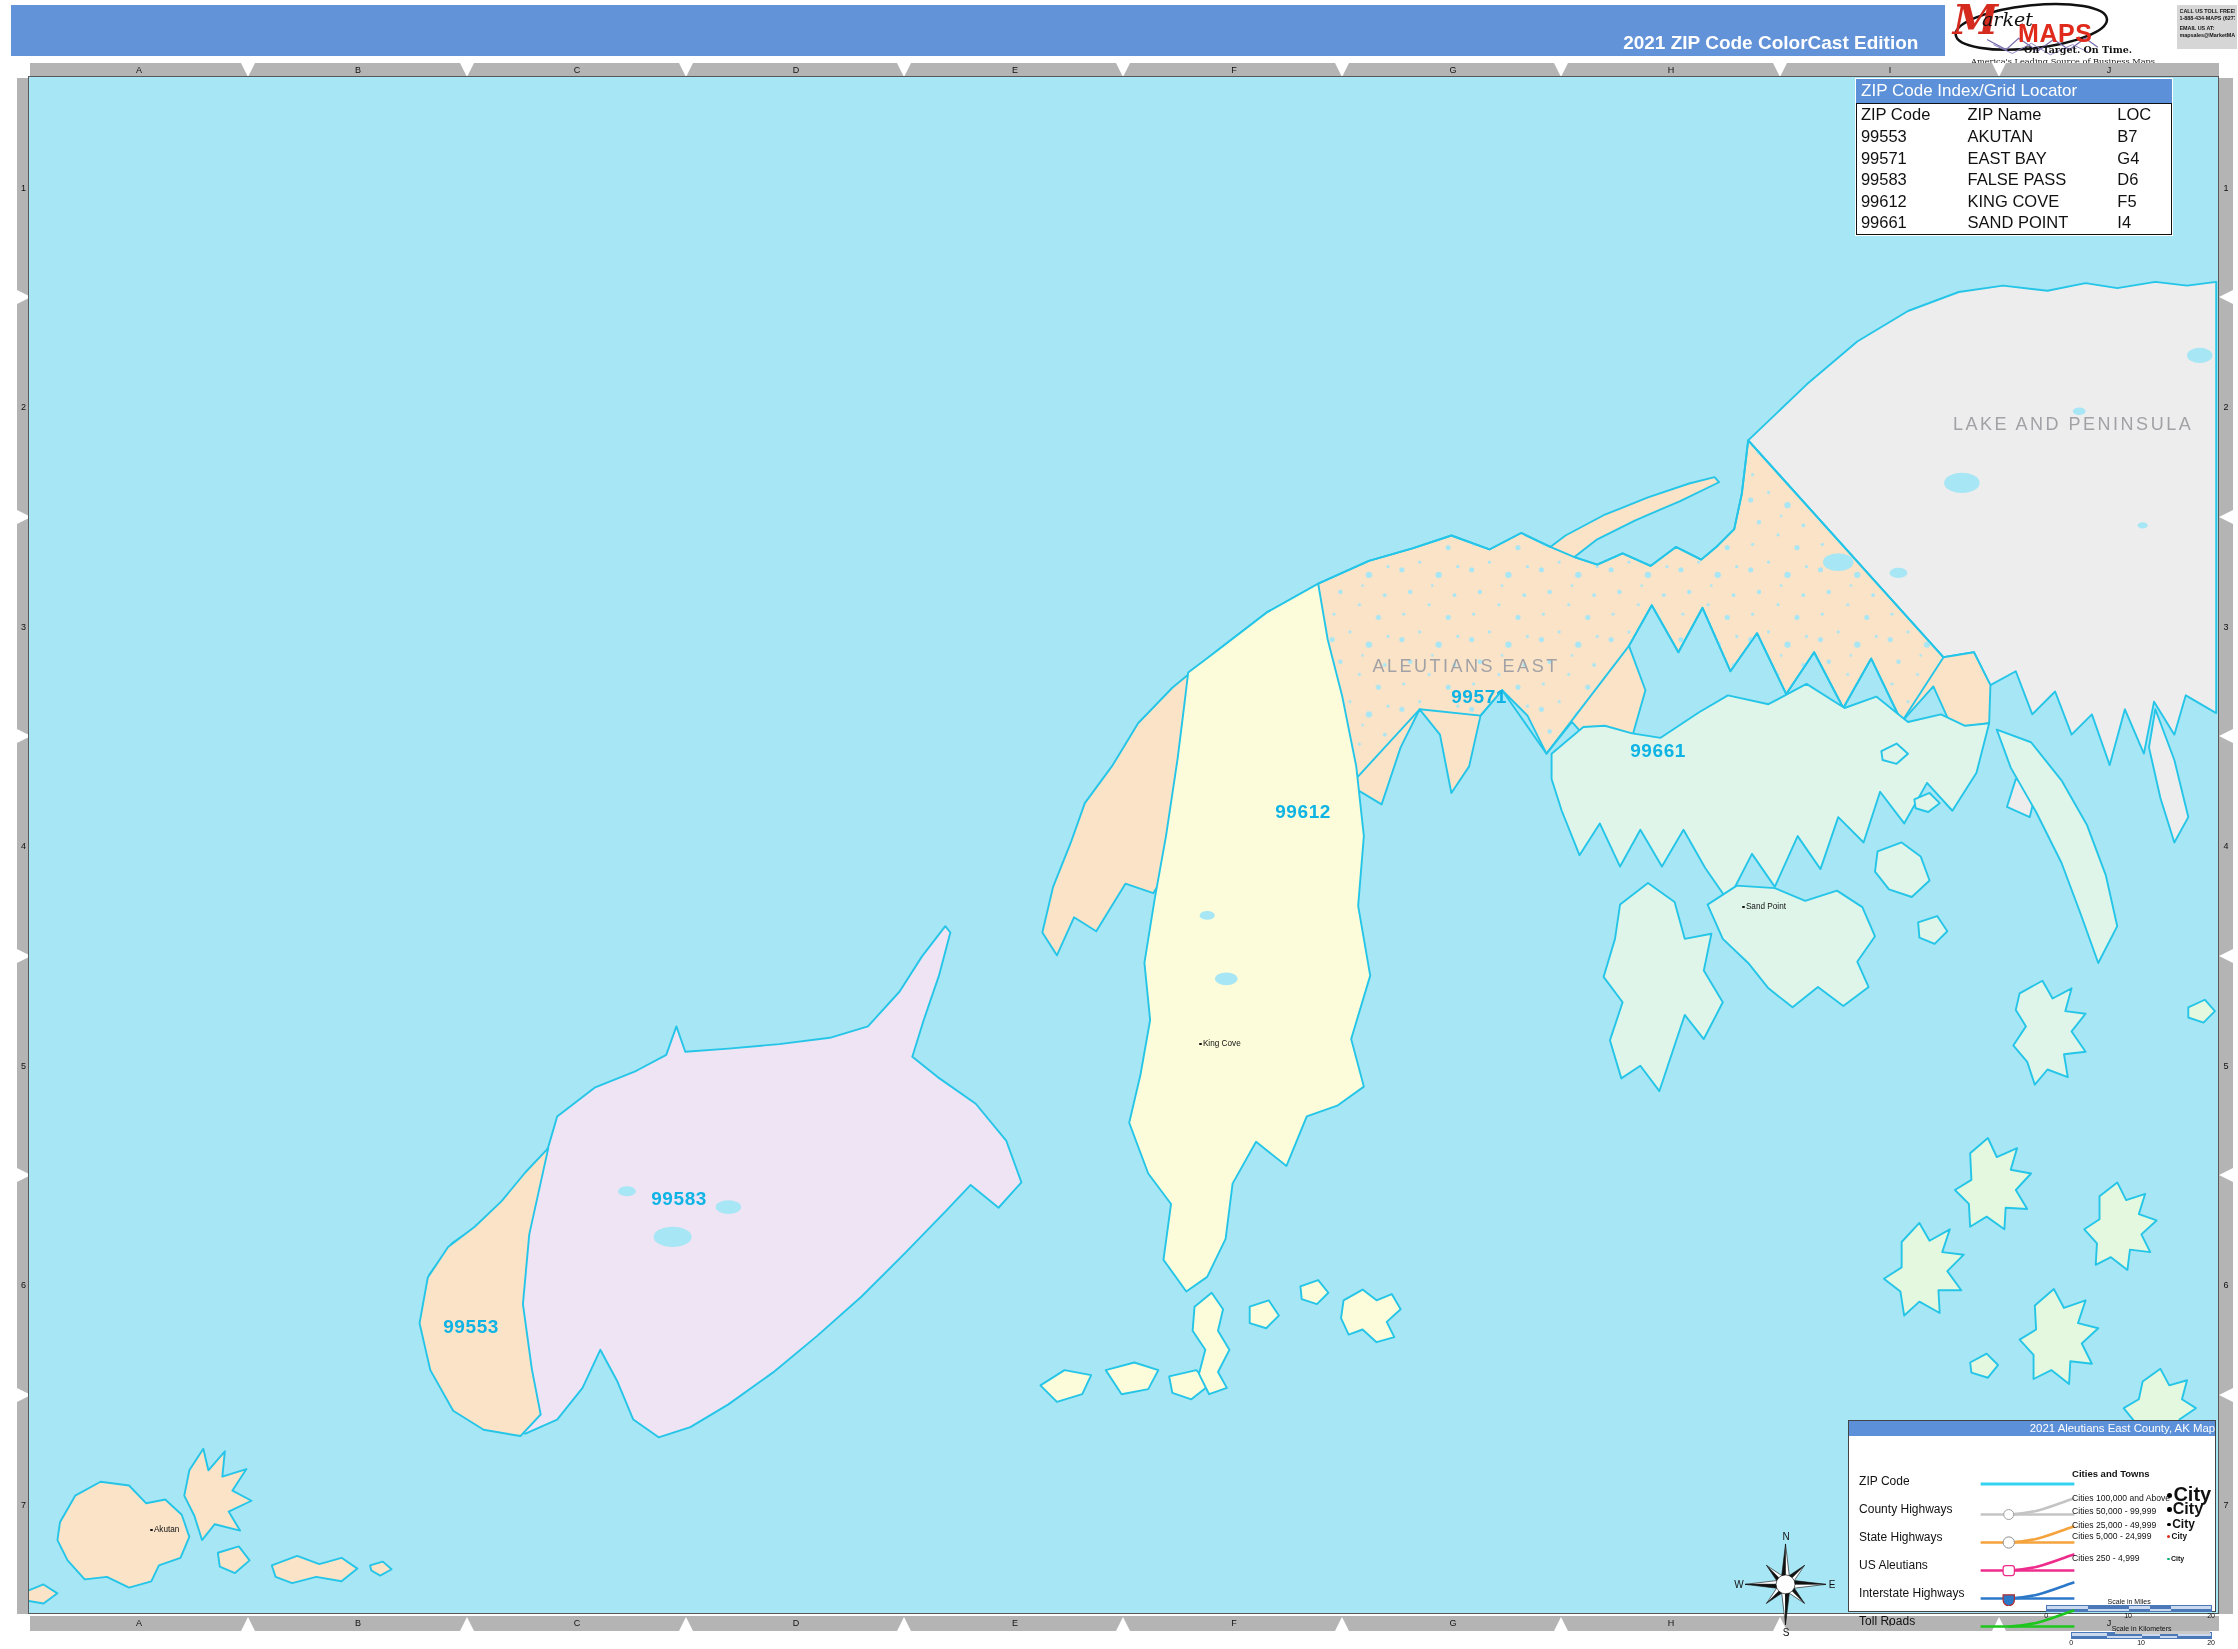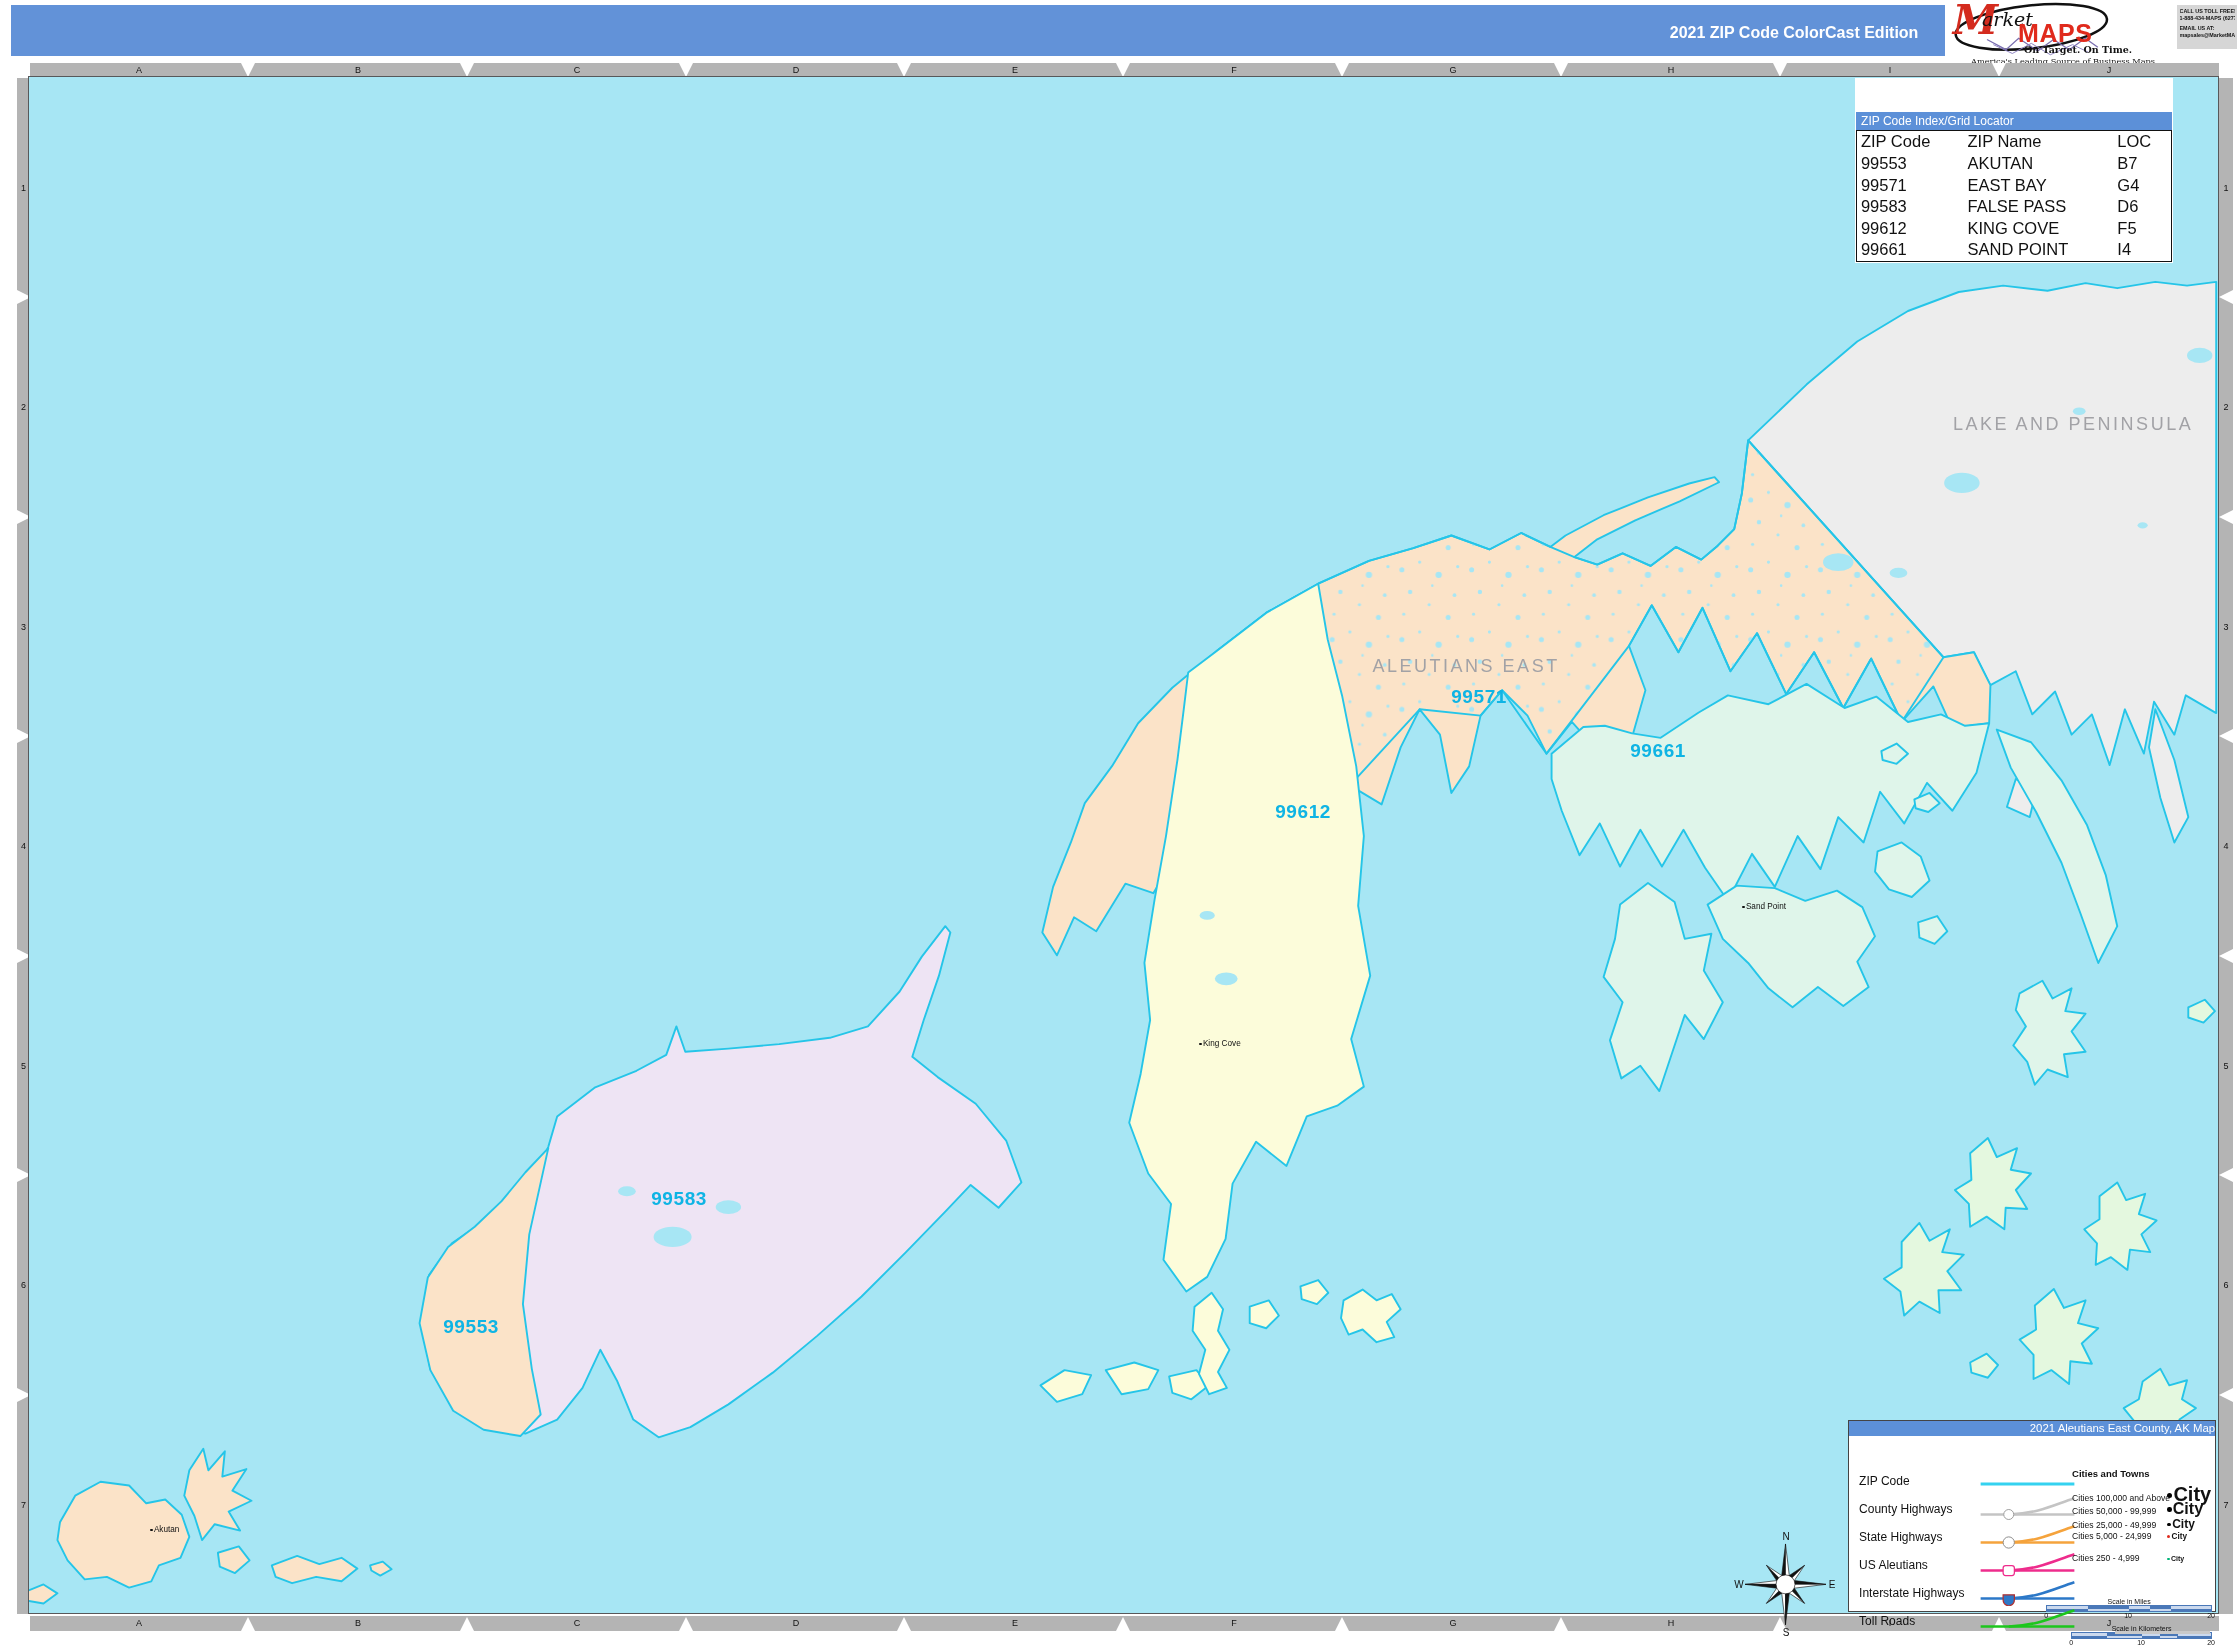--- a/index.html
+++ b/index.html
@@ -2,22 +2,22 @@
 <html style="--water: #A7E6F4; --peach: #FBE3C8; --yellow: #FCFCDA; --lavender: #EEE4F4; --mint: #DFF5EA; --green: #E4F8DF; --grayland: #EDEDED; --boundary: #25C5E8; --ziplabel: #0FB4E4; --countylabel: #A2A2A6; --headerblue: #6292D8; --panelblue: #5C90D8; --ruler: #B4B4B4;font-size:10px"><head>
 <meta charset="utf-8">
 <style>
   html,body{margin:0;padding:0;background:#fff;}
   .page{position:relative;width:2239px;height:1649px;background:#fff;overflow:hidden;
         font-family:"Liberation Sans", sans-serif;}
   
   .header-bar{position:absolute;left:11.4px;top:5px;width:1934px;height:51px;background:var(--headerblue);}
   .header-title{position:absolute;left:16.5px;top:0;height:51px;line-height:51px;color:#fff;
         font-size:25px;font-weight:bold;letter-spacing:0.6px;}
-  .header-edition{position:absolute;right:27px;top:2px;height:51px;line-height:51px;color:#fff;
-        font-size:16px;font-weight:bold;}
+  .header-edition{position:absolute;right:27px;top:12px;height:51px;line-height:51px;color:#fff;
+        font-size:19px;font-weight:bold;}
   .logo{position:absolute;left:1949px;top:0px;width:289px;height:62px;background:#fff;}
   .logo-m{position:absolute;left:3.8px;top:-3.8px;color:#D42B1E;font-family:"DejaVu Serif",serif;
         font-size:41px;font-weight:bold;font-style:italic;}
   .logo-market{position:absolute;left:33px;top:7.6px;color:#111;font-family:"DejaVu Serif",serif;
         font-size:19px;font-style:italic;}
   .logo-maps{position:absolute;left:69px;top:19px;color:#E02A1C;font-size:25px;font-weight:bold;letter-spacing:0.6px;}
   .logo-tag1{position:absolute;left:75px;top:44px;color:#111;font-family:"DejaVu Serif",serif;
         font-size:9.5px;font-weight:bold;}
   .logo-tag2{position:absolute;left:0px;top:56px;width:228px;text-align:center;color:#111;
         font-family:"DejaVu Serif",serif;font-size:8.2px;}
@@ -57,21 +57,21 @@
   
   .zip-label{position:absolute;transform:translate(-50%,-50%);color:var(--ziplabel);
         font-size:19px;font-weight:bold;letter-spacing:0.6px;white-space:nowrap;}
   .county-label{position:absolute;transform:translate(-50%,-50%);color:var(--countylabel);
         font-size:18px;letter-spacing:2.5px;white-space:nowrap;}
   .city-label{position:absolute;color:#111;font-size:8.2px;white-space:nowrap;}
   .city-label .dot{display:inline-block;width:2.5px;height:2.5px;border-radius:50%;background:#111;
         vertical-align:middle;margin-right:1.3px;}
   
   .zipindex{position:absolute;left:1826px;top:1.3px;width:316px;border:1.3px solid #fff;background:#fff;}
-  .zipindex-title{background:var(--panelblue);color:#fff;font-size:12px;padding:1.9px 5px;margin-top:33px;}
+  .zipindex-title{background:var(--panelblue);color:#fff;font-size:17px;padding:1.9px 5px;}
   .zipindex table{border-collapse:collapse;width:100%;background:#fff;border:1.3px solid #111;}
   .zipindex td,.zipindex th{font-size:16.5px;font-weight:normal;text-align:left;color:#111;
         padding:1.3px 3.8px;white-space:nowrap;}
   .zipindex th{font-weight:normal;}
   
   .legend{position:absolute;left:1819px;top:1343px;width:368px;height:192px;background:#fff;
         border:1.3px solid #444;box-sizing:border-box;}
   .legend-title{background:var(--panelblue);color:#fff;font-size:11.4px;text-align:right;padding:1.3px 0;}
   .legend-body{position:relative;width:100%;height:173px;margin-top:28px;}
   .road-row{position:absolute;left:10px;height:25px;}

